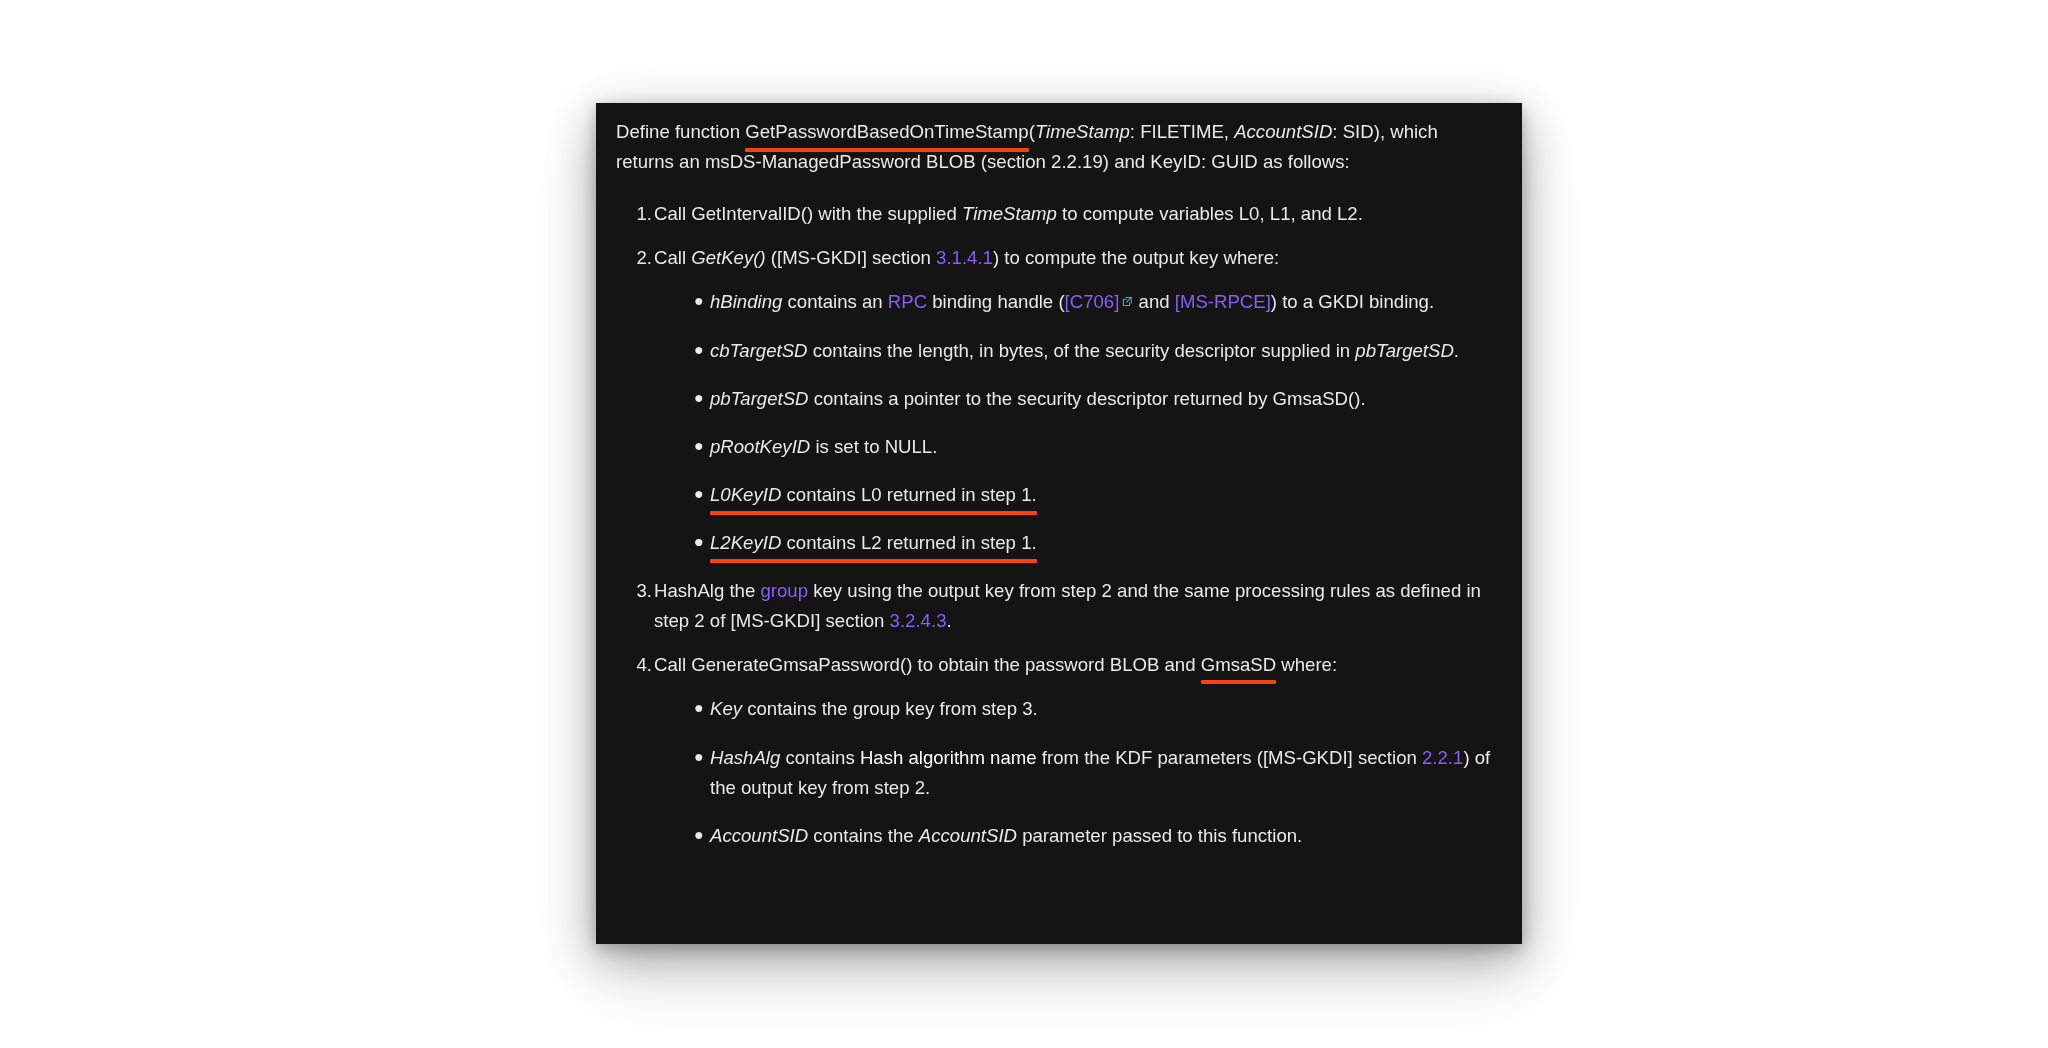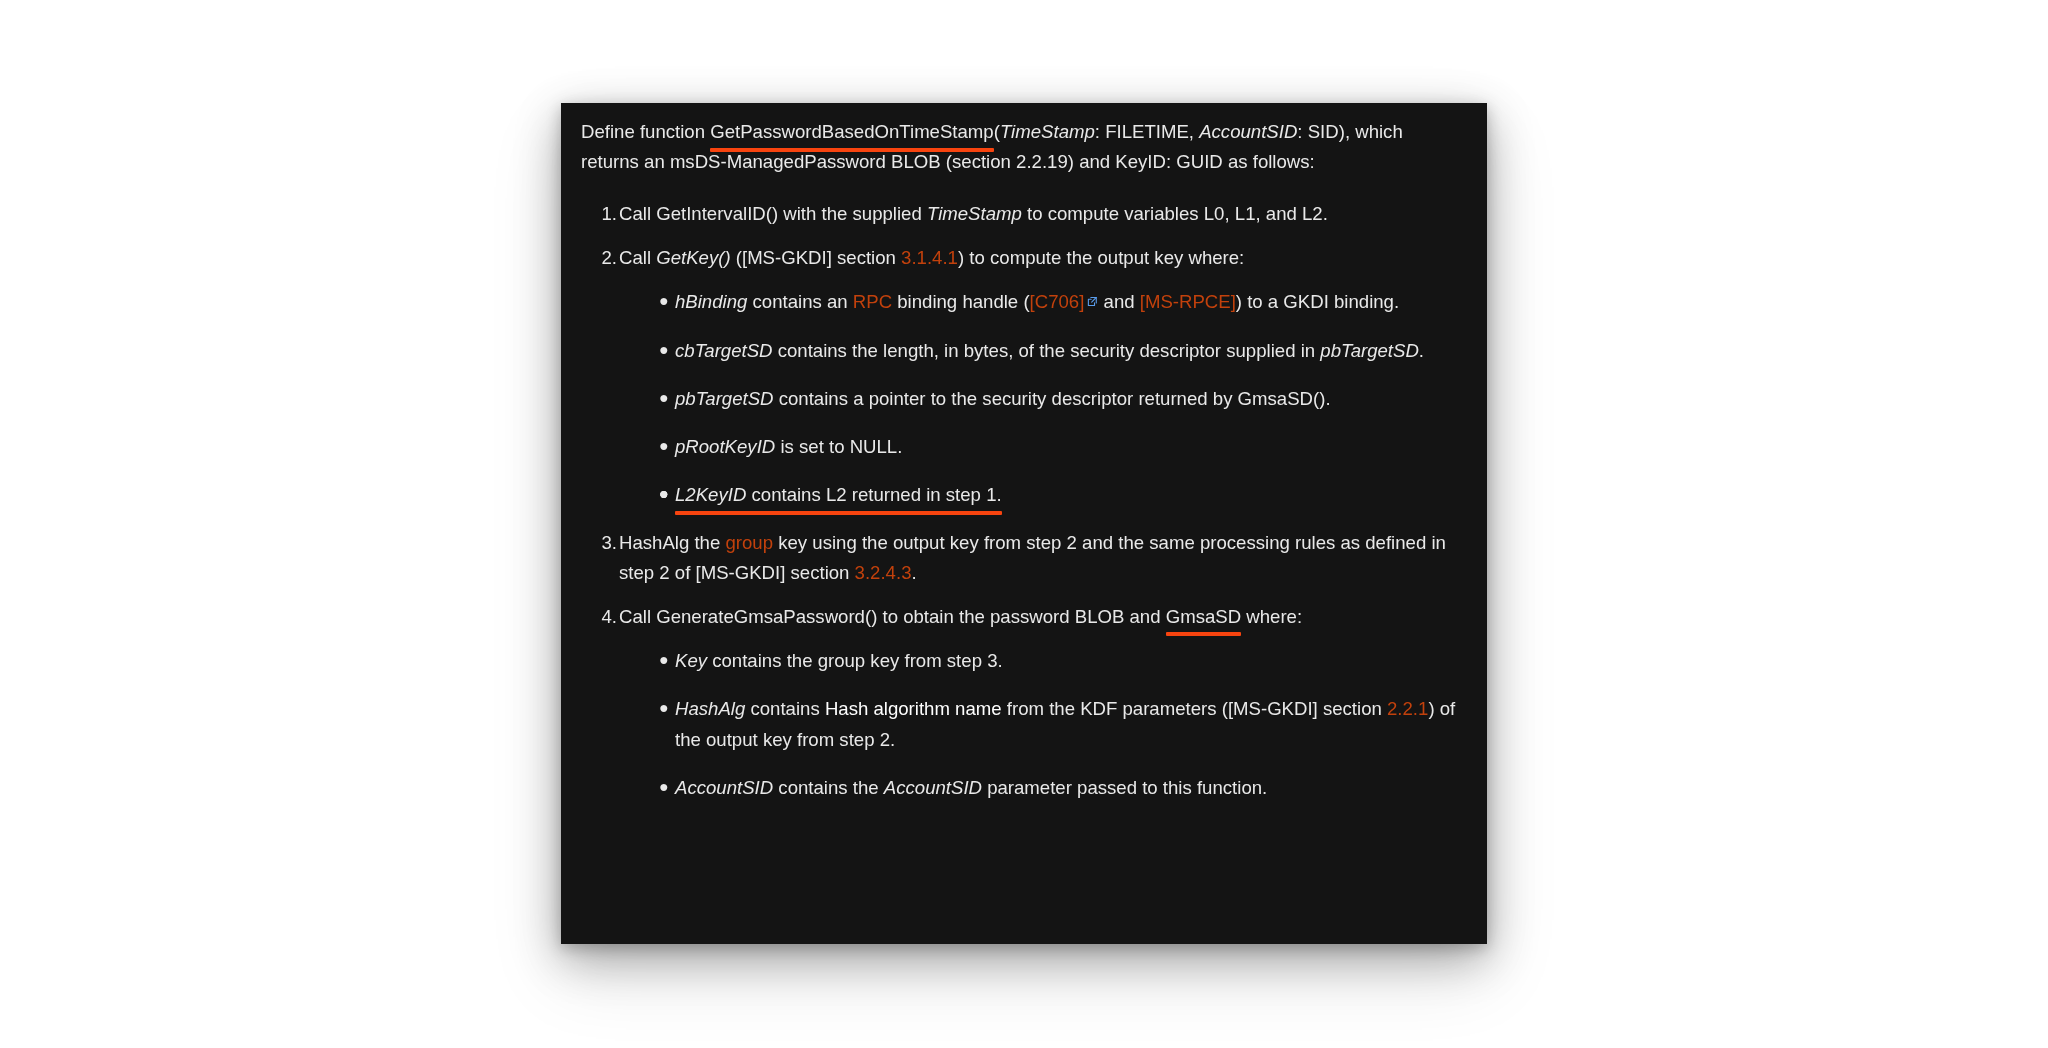--- a/index.html
+++ b/index.html
@@ -14,20 +14,21 @@
   body {
     font-family: "Liberation Sans", sans-serif;
     -webkit-font-smoothing: antialiased;
   }
 
   #stage {
     position: relative;
     width: 1988px;
     height: 1048px;
     background: #ffffff;
+    margin-left: 35px;
   }
 
   
   #doc-panel {
     position: absolute;
     left: 561px;
     top: 103px;
     width: 926px;
     height: 841px;
     background: #141414;
@@ -84,21 +85,21 @@
     line-height: 1.78;
   }
 
   .spacer-sm { height: 8px; }
 
   
   i.it { font-style: italic; }
   b.bd { font-weight: normal; color: #ffffff; }
 
   a.lnk {
-    color: #c2410c;
+    color: #8b5cf6;
     text-decoration: none;
     cursor: pointer;
   }
 
   .ext-icon {
     display: inline-block;
     width: 11px;
     height: 11px;
     margin-left: 3px;
     vertical-align: 1px;
@@ -162,21 +163,21 @@
 
       <div class="ul-item">
         <span class="dot">●</span><i class="it">pbTargetSD</i><span> contains a pointer to the security descriptor returned by GmsaSD().</span>
       </div>
 
       <div class="ul-item">
         <span class="dot">●</span><i class="it">pRootKeyID</i><span> is set to NULL.</span>
       </div>
 
       <div class="ul-item">
-        <span class="dot">●</span>
+        <span class="dot">●</span><span class="hl"><i class="it">L0KeyID</i><span> contains L0 returned in step 1.</span></span>
       </div>
 
       <div class="ul-item">
         <span class="dot">●</span>
       </div>
 
       <div class="ul-item">
         <span class="dot">●</span><span class="hl"><i class="it">L2KeyID</i><span> contains L2 returned in step 1.</span></span>
       </div>
 

